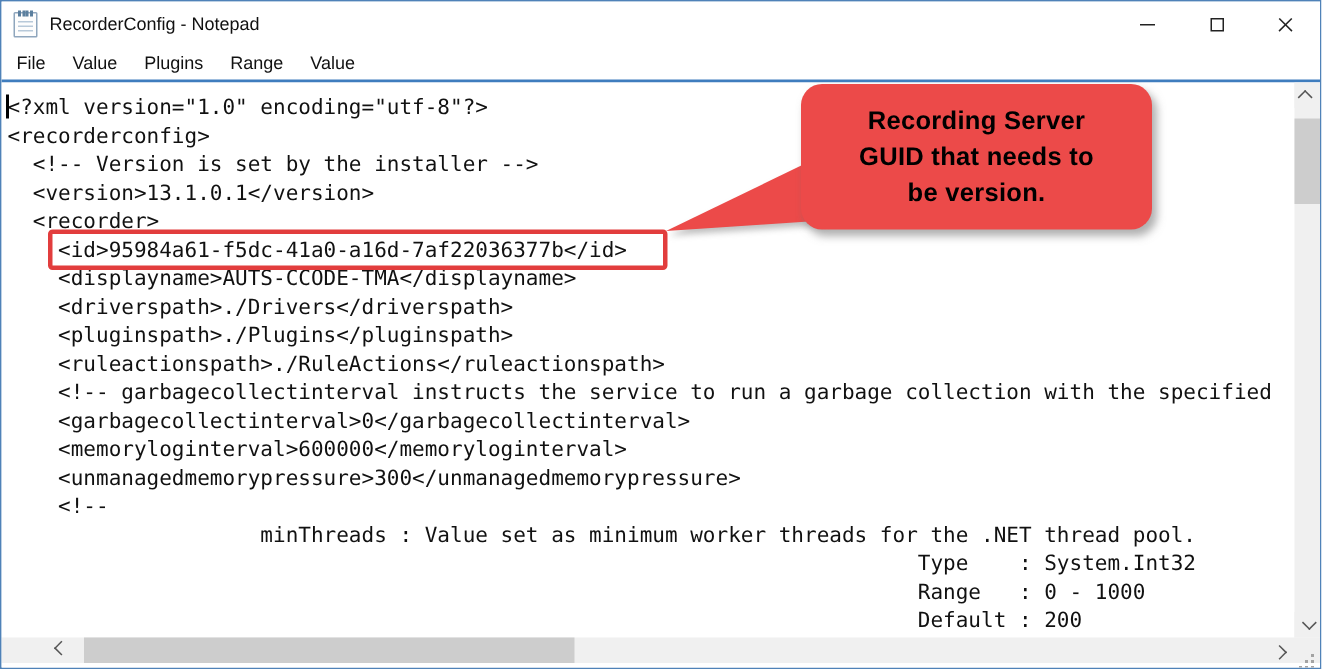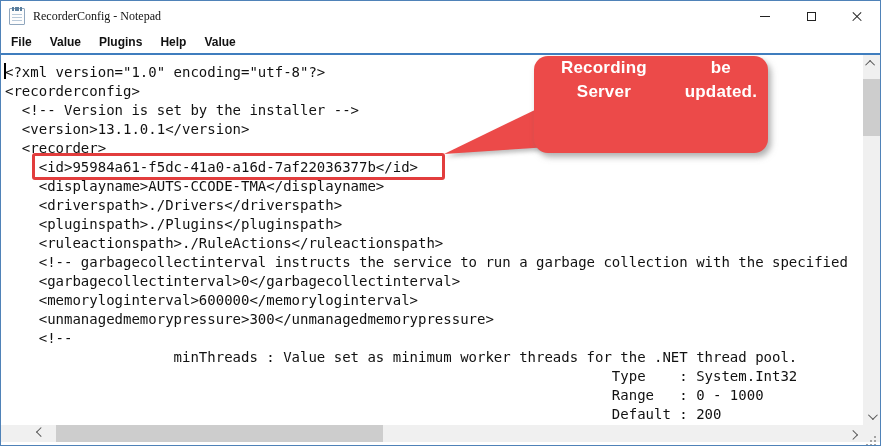--- a/index.html
+++ b/index.html
@@ -8,39 +8,39 @@
 
   .window {
     position:relative; width:881px; height:446px;
     background:#fff; border:1px solid #4f82b8; overflow:hidden;
   }
 
   
   .titlebar {
     height:30px; display:flex; align-items:center; background:#fff;
   }
-  .title-left { display:flex; align-items:center; flex:1; padding-left:8px; gap:8px;font-family:Liberation Serif, serif; }
+  .title-left { display:flex; align-items:center; flex:1; padding-left:8px; gap:8px; }
   .app-icon { position:relative; width:16px; height:17px; background:#fdfdfd;
     border:1px solid #8fa6bd; border-radius:1px; }
   .app-icon .spiral { position:absolute; top:-2px; left:2px; right:2px; height:4px;
     display:flex; justify-content:space-between; }
   .app-icon .spiral i { width:2px; height:4px; background:#5b7f9e; display:block; }
   .app-icon .ln { position:absolute; left:2px; right:2px; height:1px; background:#b8c9d9; }
   .title-text { font-size:12px; color:#111; }
   .win-controls { display:flex; height:30px; }
   .win-btn { width:46px; height:30px; display:flex; align-items:center; justify-content:center; }
   .glyph-min { width:10px; height:1px; background:#222; }
   .glyph-max { width:9px; height:9px; border:1px solid #222; }
   .glyph-close { position:relative; width:12px; height:12px; }
   .glyph-close span { position:absolute; top:5.5px; left:0; width:12px; height:1.2px; background:#222; }
   .glyph-close span:first-child { transform:rotate(45deg); }
   .glyph-close span:last-child  { transform:rotate(-45deg); }
 
   
-  .menubar { height:22px; display:flex; align-items:center; padding-left:1px; background:#fff;font-weight:bold; }
+  .menubar { height:22px; display:flex; align-items:center; padding-left:1px; background:#fff; }
   .menu-item { font-size:12px; color:#111; padding:3px 9px; }
 
   .accent-line { height:2px; background:#3f7dbe; }
 
   
   .content { position:relative; height:370px; background:#fff; overflow:hidden; }
   .code {
     position:absolute; top:0; left:0; right:17px; bottom:0;
     padding:8px 0 0 4px; overflow:hidden;
     font-family:"DejaVu Sans Mono", monospace;
@@ -52,22 +52,22 @@
     position:absolute; left:31px; top:98px; width:413px; height:27px;
     border:3px solid #e23d3d; border-radius:3px; z-index:2;
   }
 
   .callout-tail { position:absolute; left:435px; top:46px; width:120px; height:60px; z-index:3;
     filter:drop-shadow(2px 3px 2px rgba(110,110,110,0.45)); }
   .callout-balloon {
     position:absolute; left:533px; top:1px; width:234px; height:97px;
     background:#ec4a49; border-radius:14px; z-index:4;
     box-shadow:3px 4px 6px rgba(110,110,110,0.55);
-    display:flex; flex-direction:row; justify-content:center; text-align:center;
-    color:#ffffff; font-size:17px; font-weight:bold; line-height:24px; letter-spacing:0.2px;
+    display:flex; flex-direction:column; justify-content:center; text-align:center;
+    color:#000000; font-size:17px; font-weight:bold; line-height:24px; letter-spacing:0.2px;
   }
 
   
   .vscroll { position:absolute; top:0; right:0; bottom:0; width:17px; background:#f0f0f0; }
   .vscroll .arrow { position:absolute; left:0; width:17px; height:17px;
     display:flex; align-items:center; justify-content:center; background:#f0f0f0; }
   .vscroll .arrow.up { top:0; } .vscroll .arrow.down { bottom:0; }
   .vthumb { position:absolute; top:24px; left:0; width:17px; height:57px; background:#cdcdcd; }
 
   .hscroll { position:relative; height:17px; background:#f0f0f0; }
@@ -121,41 +121,42 @@
             <span></span>
           </span>
         </div>
     </div>
   </div>
 
   <div class="menubar">
     <span class="menu-item">File</span>
     <span class="menu-item">Value</span>
     <span class="menu-item">Plugins</span>
-    <span class="menu-item">Help</span>
+    <span class="menu-item">Range</span>
     <span class="menu-item">Value</span>
   </div>
 
   <div class="accent-line"></div>
 
   <div class="content">
 
     <pre class="code"><div>&lt;?xml version="1.0" encoding="utf-8"?&gt;</div><div>&lt;recorderconfig&gt;</div><div>  &lt;!-- Version is set by the installer --&gt;</div><div>  &lt;version&gt;13.1.0.1&lt;/version&gt;</div><div>  &lt;recorder&gt;</div><div>    &lt;id&gt;95984a61-f5dc-41a0-a16d-7af22036377b&lt;/id&gt;</div><div>    &lt;displayname&gt;AUTS-CCODE-TMA&lt;/displayname&gt;</div><div>    &lt;driverspath&gt;./Drivers&lt;/driverspath&gt;</div><div>    &lt;pluginspath&gt;./Plugins&lt;/pluginspath&gt;</div><div>    &lt;ruleactionspath&gt;./RuleActions&lt;/ruleactionspath&gt;</div><div>    &lt;!-- garbagecollectinterval instructs the service to run a garbage collection with the specified</div><div>    &lt;garbagecollectinterval&gt;0&lt;/garbagecollectinterval&gt;</div><div>    &lt;memoryloginterval&gt;600000&lt;/memoryloginterval&gt;</div><div>    &lt;unmanagedmemorypressure&gt;300&lt;/unmanagedmemorypressure&gt;</div><div>    &lt;!--</div><div>                    minThreads : Value set as minimum worker threads for the .NET thread pool.</div><div>                                                                        Type    : System.Int32</div><div>                                                                        Range   : 0 - 1000</div><div>                                                                        Default : 200</div></pre>
 
     <div class="caret"></div>
 
     <div class="highlight-box"></div>
 
     <svg class="callout-tail" viewBox="0 0 120 60" width="120" height="60">
       <polygon points="8,53 103,7 113,46" fill="#ec4a49"></polygon>
     </svg>
 
     <div class="callout-balloon">
       <span>Recording Server</span>
-      <span>be updated.</span>
+      <span>GUID that needs to</span>
+      <span>be version.</span>
     </div>
 
     <div class="vscroll">
       <div class="arrow up">
           <span class="chev up"></span>
         </div>
       <div class="vthumb"></div>
       <div class="arrow down">
           <span class="chev down"></span>
         </div>

